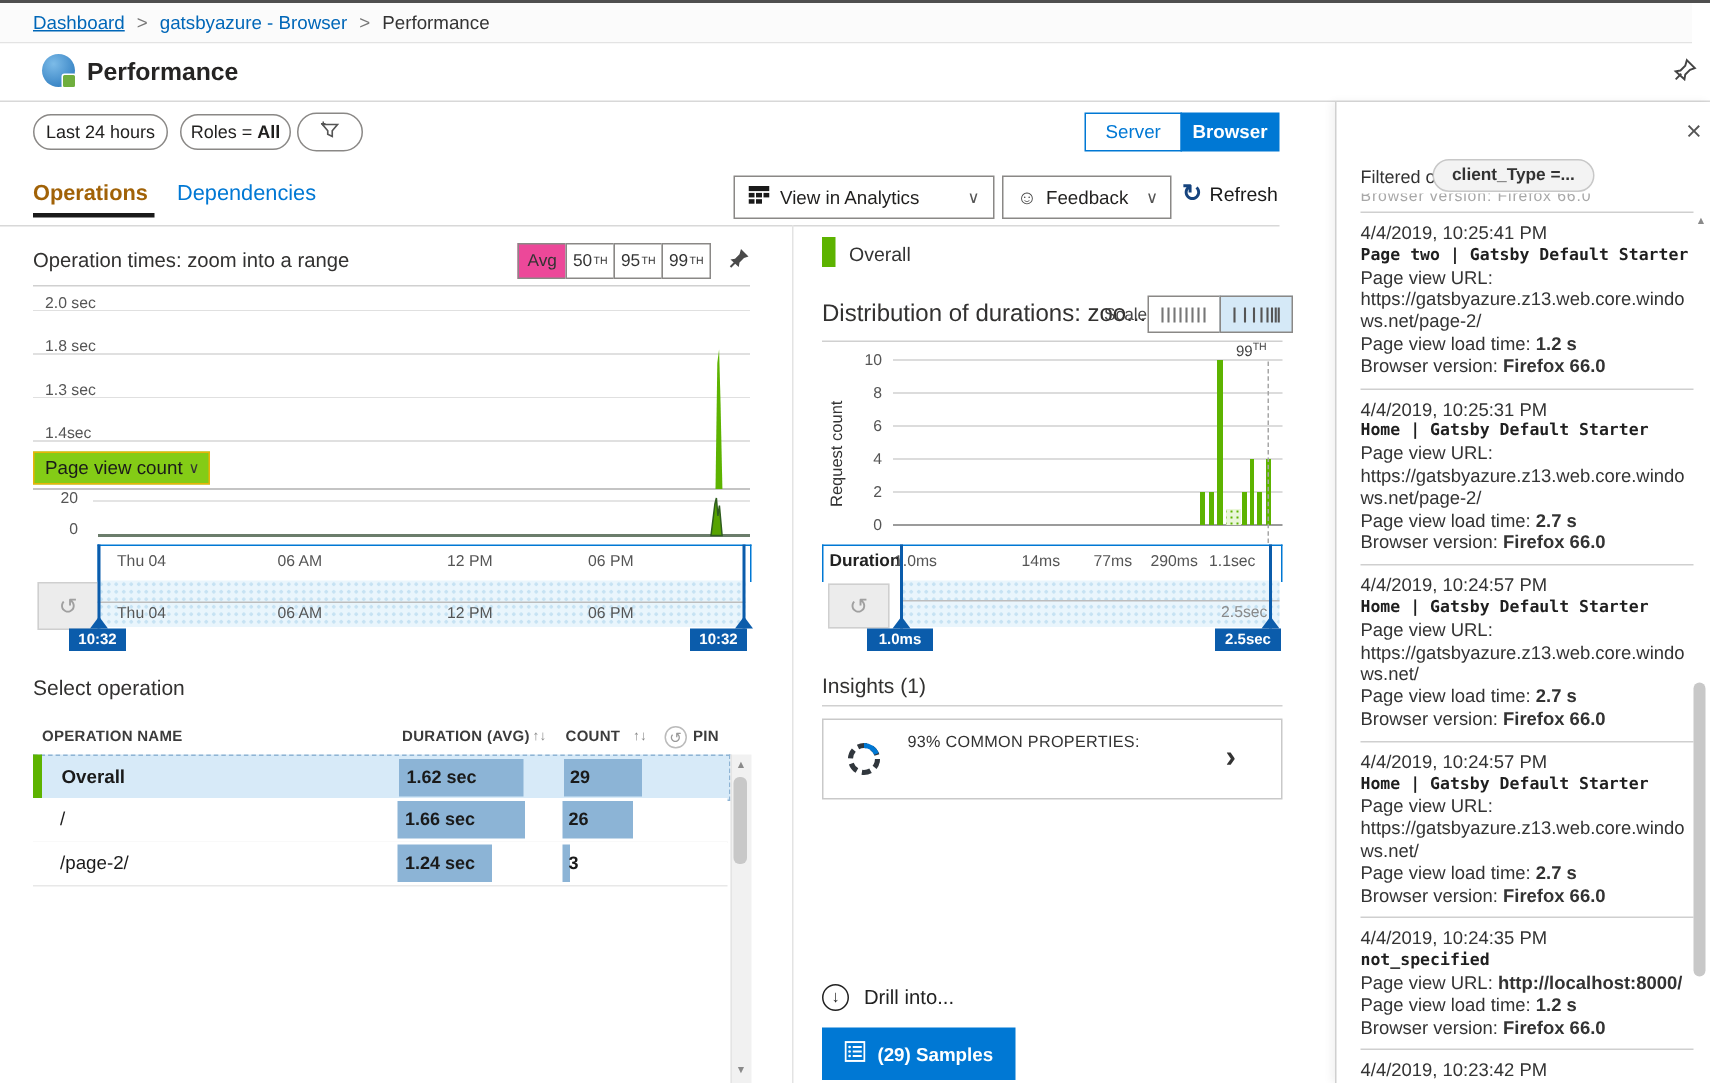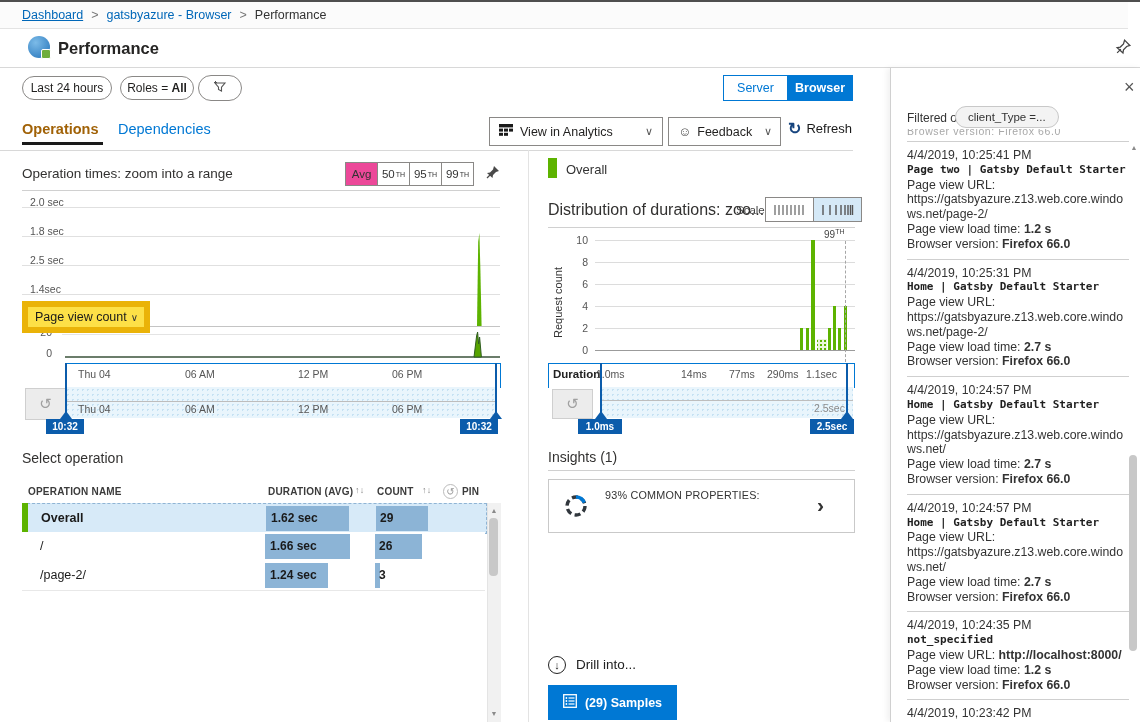--- a/index.html
+++ b/index.html
@@ -157,25 +157,25 @@
     <line x1="0" y1="9" x2="478" y2="9" stroke="#e0e0e0"></line>
     <line x1="0" y1="38" x2="478" y2="38" stroke="#e0e0e0"></line>
     <line x1="0" y1="67" x2="478" y2="67" stroke="#e0e0e0"></line>
     <line x1="0" y1="96" x2="478" y2="96" stroke="#e0e0e0"></line>
     <line x1="0" y1="128" x2="478" y2="128" stroke="#c4c4c4"></line>
     <polygon points="455,128 456.2,44 457.4,35 458.4,72 459.6,128" fill="#5db300" shape-rendering="auto"></polygon>
   </svg>
   <div id="opy-ticks">
       <div class="tick" style="left: 30px; top: 196px;">2.0 sec</div>
       <div class="tick" style="left: 30px; top: 225px;">1.8 sec</div>
-      <div class="tick" style="left: 30px; top: 254px;">2.5 sec</div>
+      <div class="tick" style="left: 30px; top: 254px;">1.3 sec</div>
       <div class="tick" style="left: 30px; top: 283px;">1.4sec</div>
     </div>
 
-  <div class="abs" style="left:22px;top:301px;width:116px;height:20px;border:6px solid #eab308;background:#fde047;display:flex;align-items:center;font-size:12.5px;color:#1a1a1a;z-index:3">
+  <div class="abs" style="left:22px;top:301px;width:116px;height:20px;border:1px solid #eab308;background:#84cc16;display:flex;align-items:center;font-size:12.5px;color:#1a1a1a;z-index:3">
     <span style="margin-left:7px">Page view count</span>
     <span style="margin-left:auto;margin-right:6px;font-size:10px;color:#333">∨</span>
   </div>
 
   <svg class="abs" style="left:22px;top:328px" width="478" height="32" shape-rendering="crispEdges">
     <line x1="40" y1="6" x2="478" y2="6" stroke="#e4e4e4"></line>
     <line x1="43" y1="29" x2="478" y2="29" stroke="#6b7d6b" stroke-width="1.4"></line>
     <polygon points="452,29 454.6,8 455.6,4 456.6,16 457.6,9 459.4,29" fill="#57a300" stroke="#2f5d1f" stroke-width="1" shape-rendering="auto"></polygon>
   </svg>
   <div class="tick" style="left:30px;top:326px;width:22px;text-align:right">20</div>
@@ -375,21 +375,21 @@
           <line x1="5.5" y1="10" x2="11.5" y2="10" stroke="#fff" stroke-width="1.2"></line>
         </svg>
     </span>
     <span style="font-size:12.5px;font-weight:bold">(29) Samples</span>
   </div>
 
   <div class="abs" style="left:890px;top:68px;width:250px;height:654px;background:#fff;border-left:1px solid #d0d0d0;box-shadow:-3px 0 6px rgba(0,0,0,.06)">
     <span class="abs" style="left:233px;top:9px;font-size:18px;color:#555;cursor:pointer">×</span>
     <span class="abs" style="left:16px;top:43px;font-size:12px;color:#333">Filtered on</span>
     <div class="abs" style="left:64px;top:38px;height:20px;padding:0 12px;border:1px solid #c8c8c8;border-radius:11px;background:#f3f3f3;display:flex;align-items:center">
-      <span style="font-size:11.5px;font-weight:normal;color:#333">client_Type =...</span>
+      <span style="font-size:11.5px;font-weight:bold;color:#333">client_Type =...</span>
     </div>
     <div class="abs" style="left:16px;top:61px;width:218px;height:9px;overflow:hidden">
       <div style="margin-top:-4px;font-size:10.5px;color:#a8a8a8;letter-spacing:.6px">Browser version: Firefox 66.0</div>
     </div>
     <div class="abs" id="sample-list" style="left:16px;top:73px;width:222px;border-top:1px solid #cfcfcf">
         <div class="sample-item">
           <div>4/4/2019, 10:25:41 PM</div>
           <div class="sample-title">Page two | Gatsby Default Starter</div>
           <div>Page view URL:</div>
           <div class="brk">https://gatsbyazure.z13.web.core.windows.net/page-2/</div>

